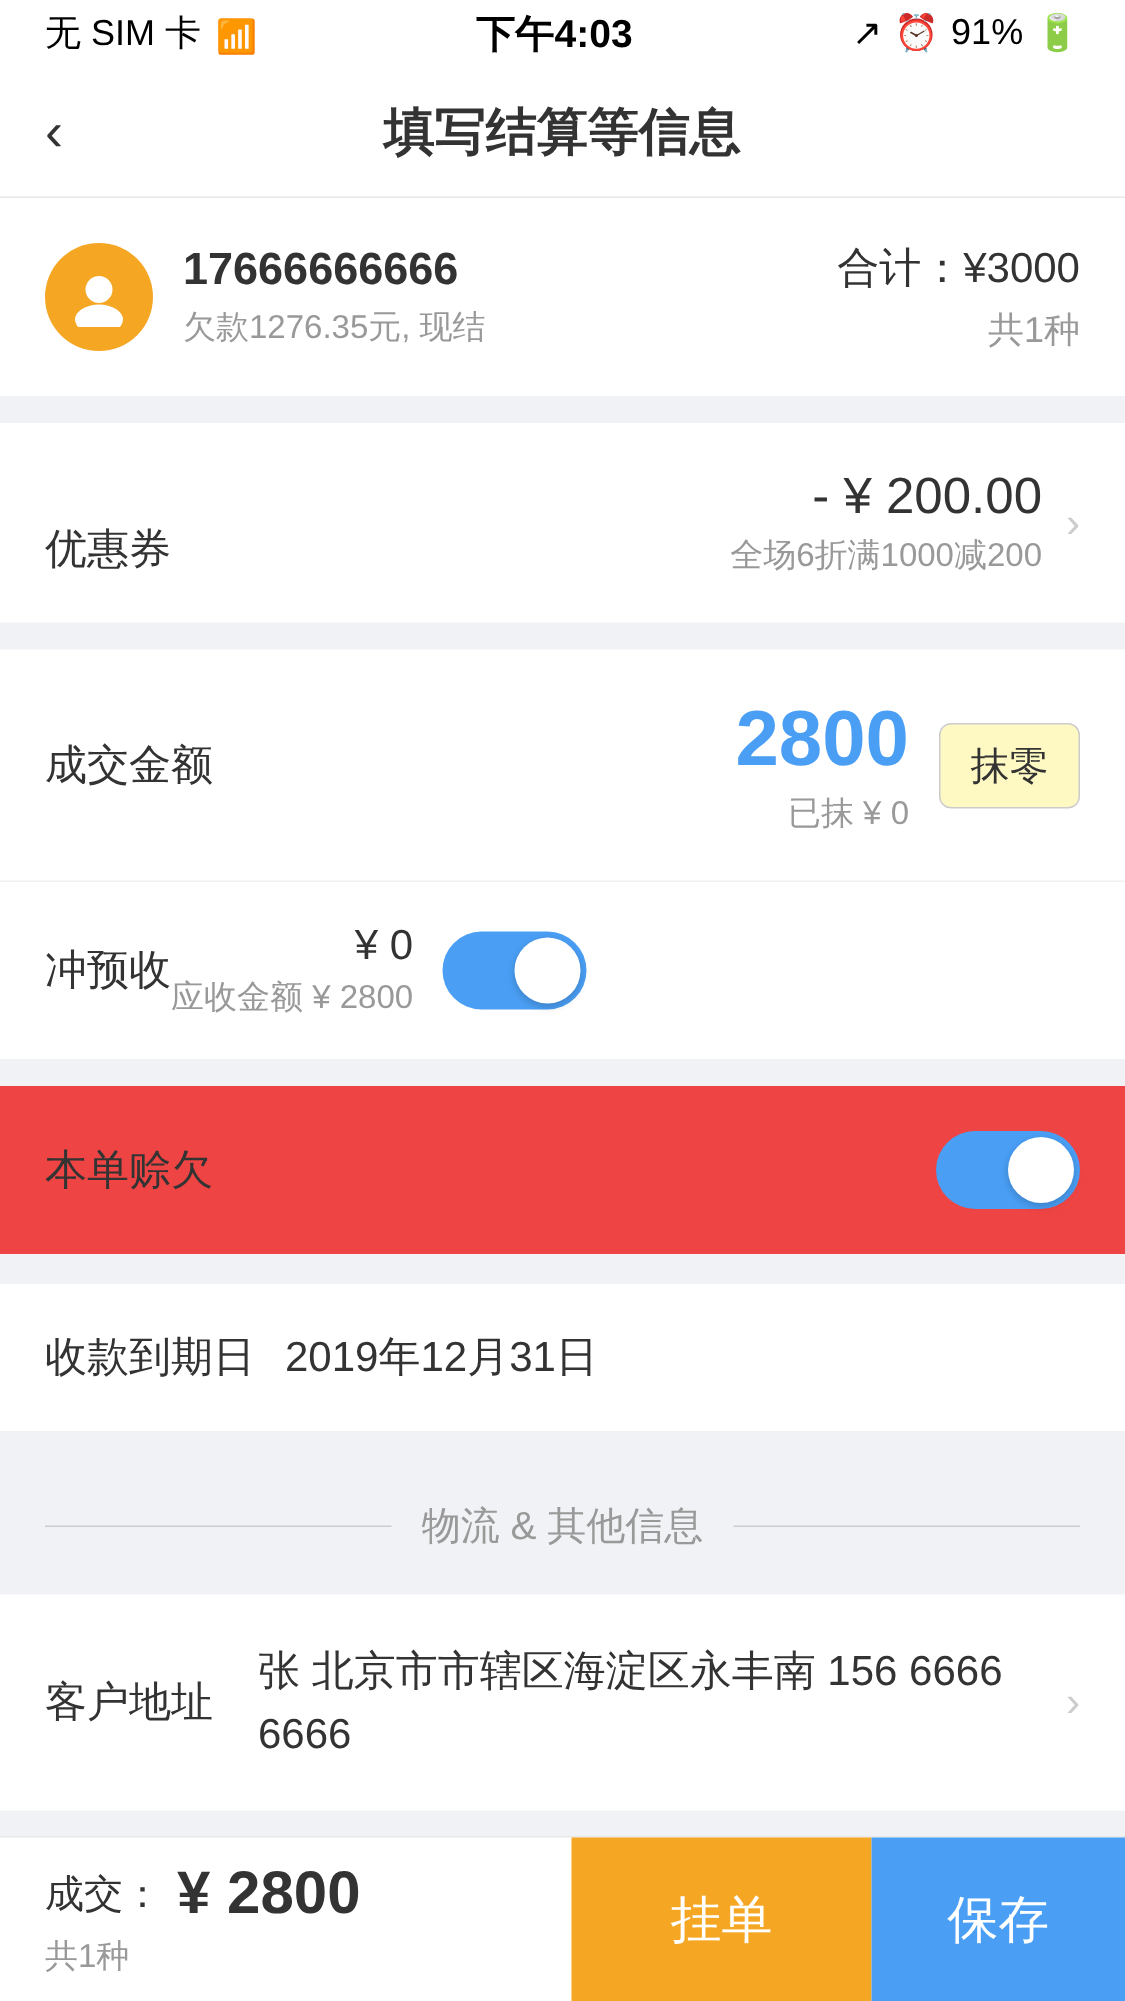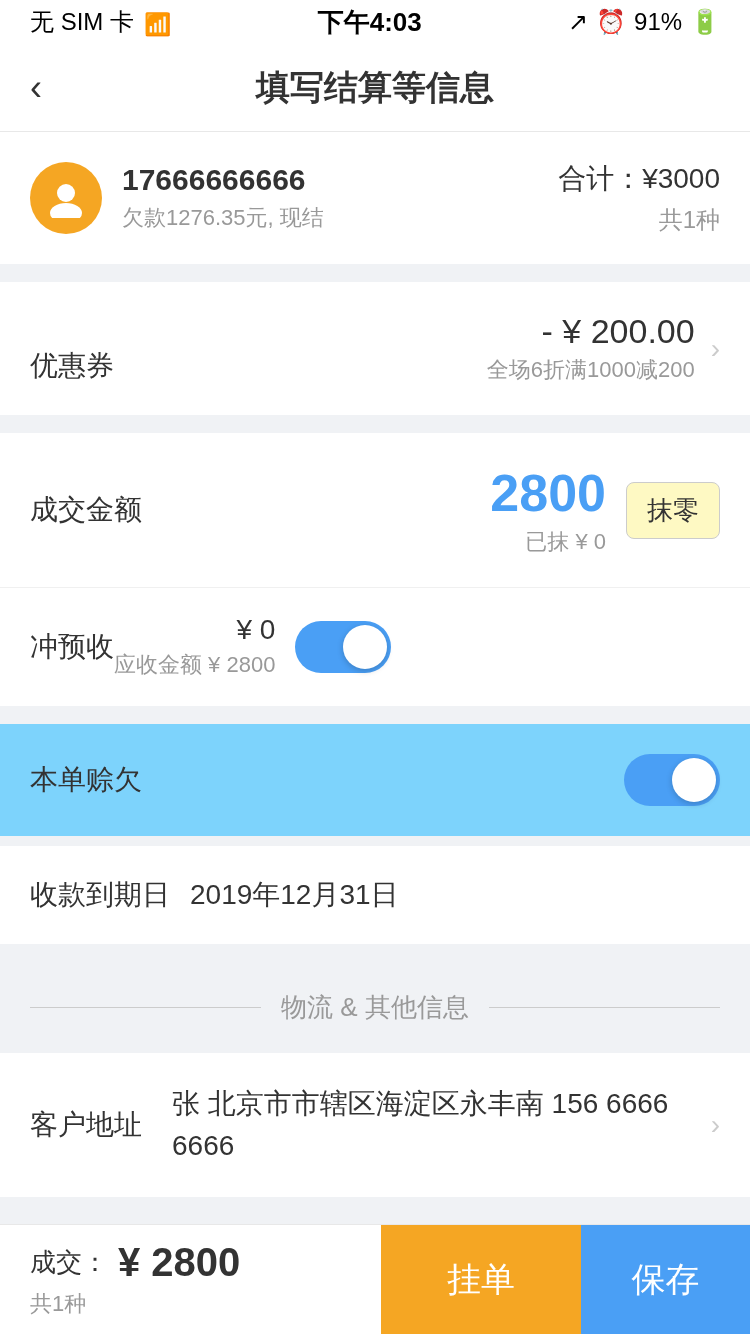--- a/index.html
+++ b/index.html
@@ -238,22 +238,22 @@
       height: 44px;
       border-radius: 50%;
       background: #fff;
       top: 4px;
       right: 4px;
       box-shadow: 0 2px 6px rgba(0,0,0,0.2);
     }
 
     
     .checkbox-section {
-      background: #7dd3fc;
-      margin-bottom: 10px;
+      background: #ef4444;
+      margin-bottom: 20px;
     }
     .checkbox-row {
       display: flex;
       align-items: center;
       justify-content: space-between;
       padding: 30px 30px;
     }
     .checkbox-label {
       font-size: 28px;
       color: #333;

